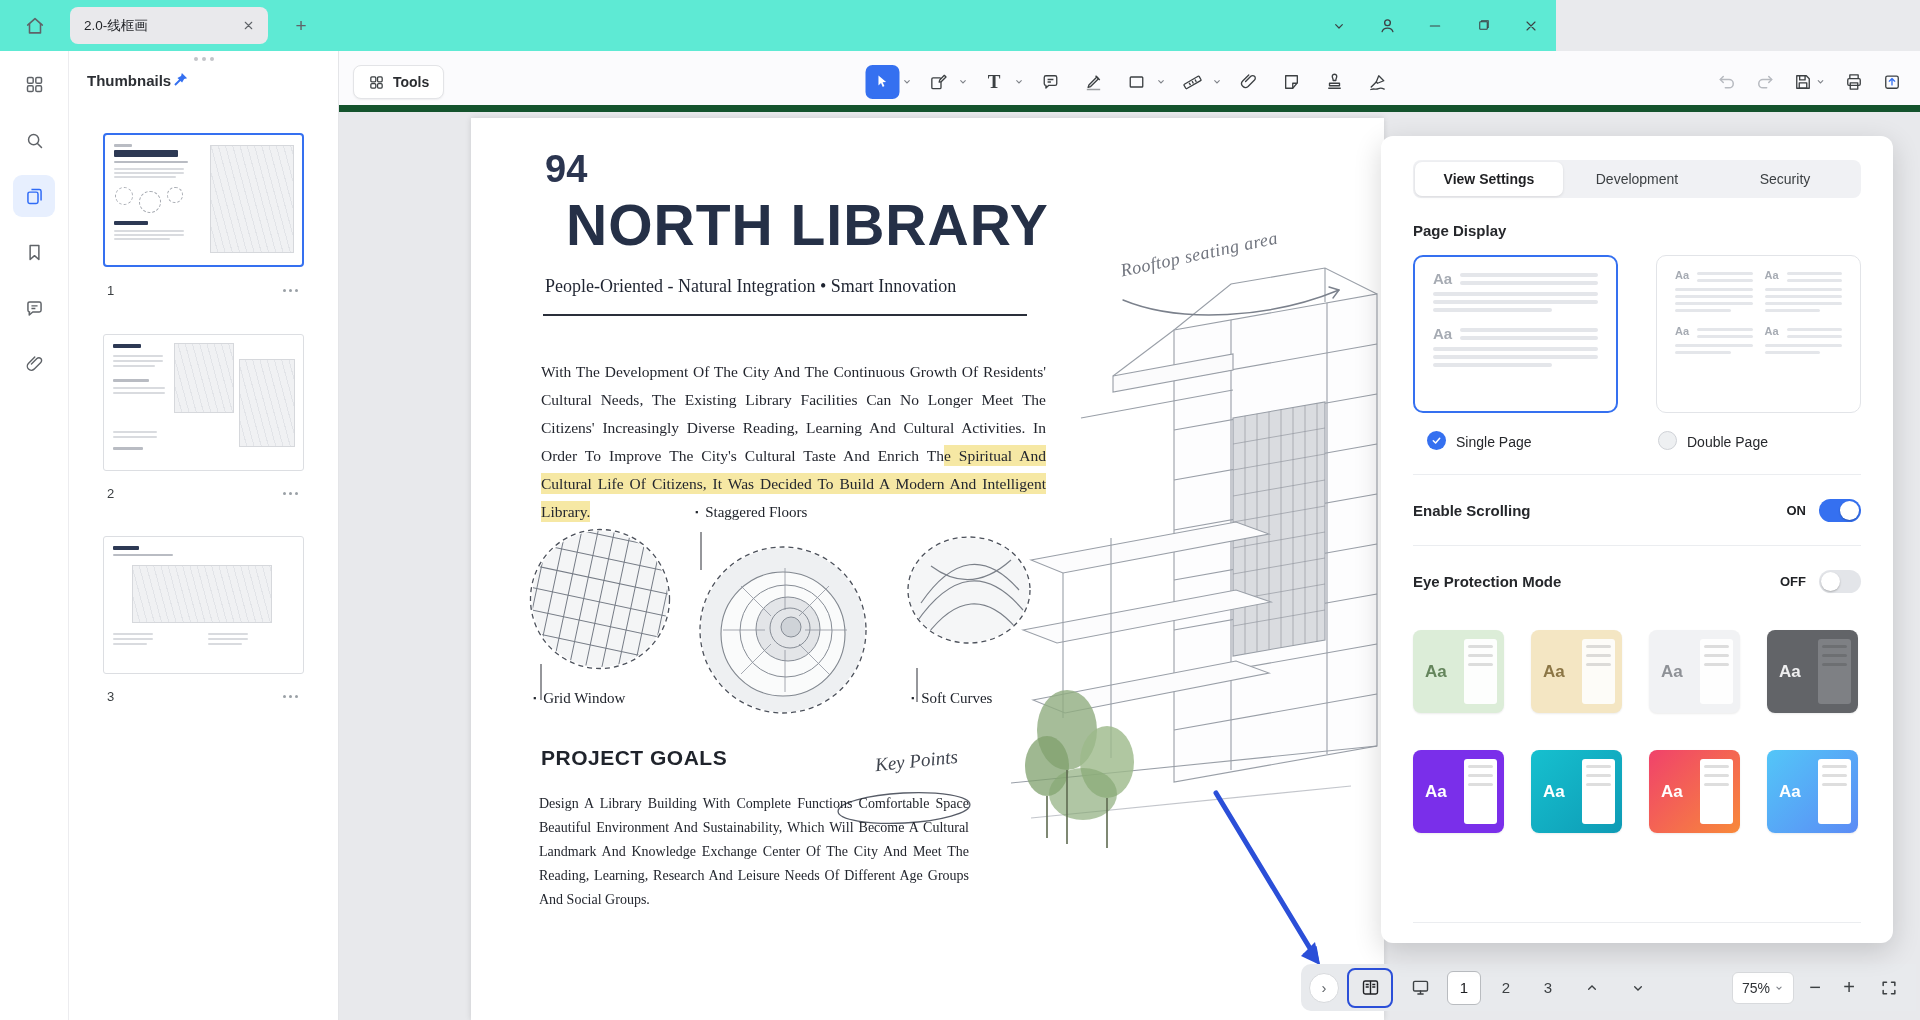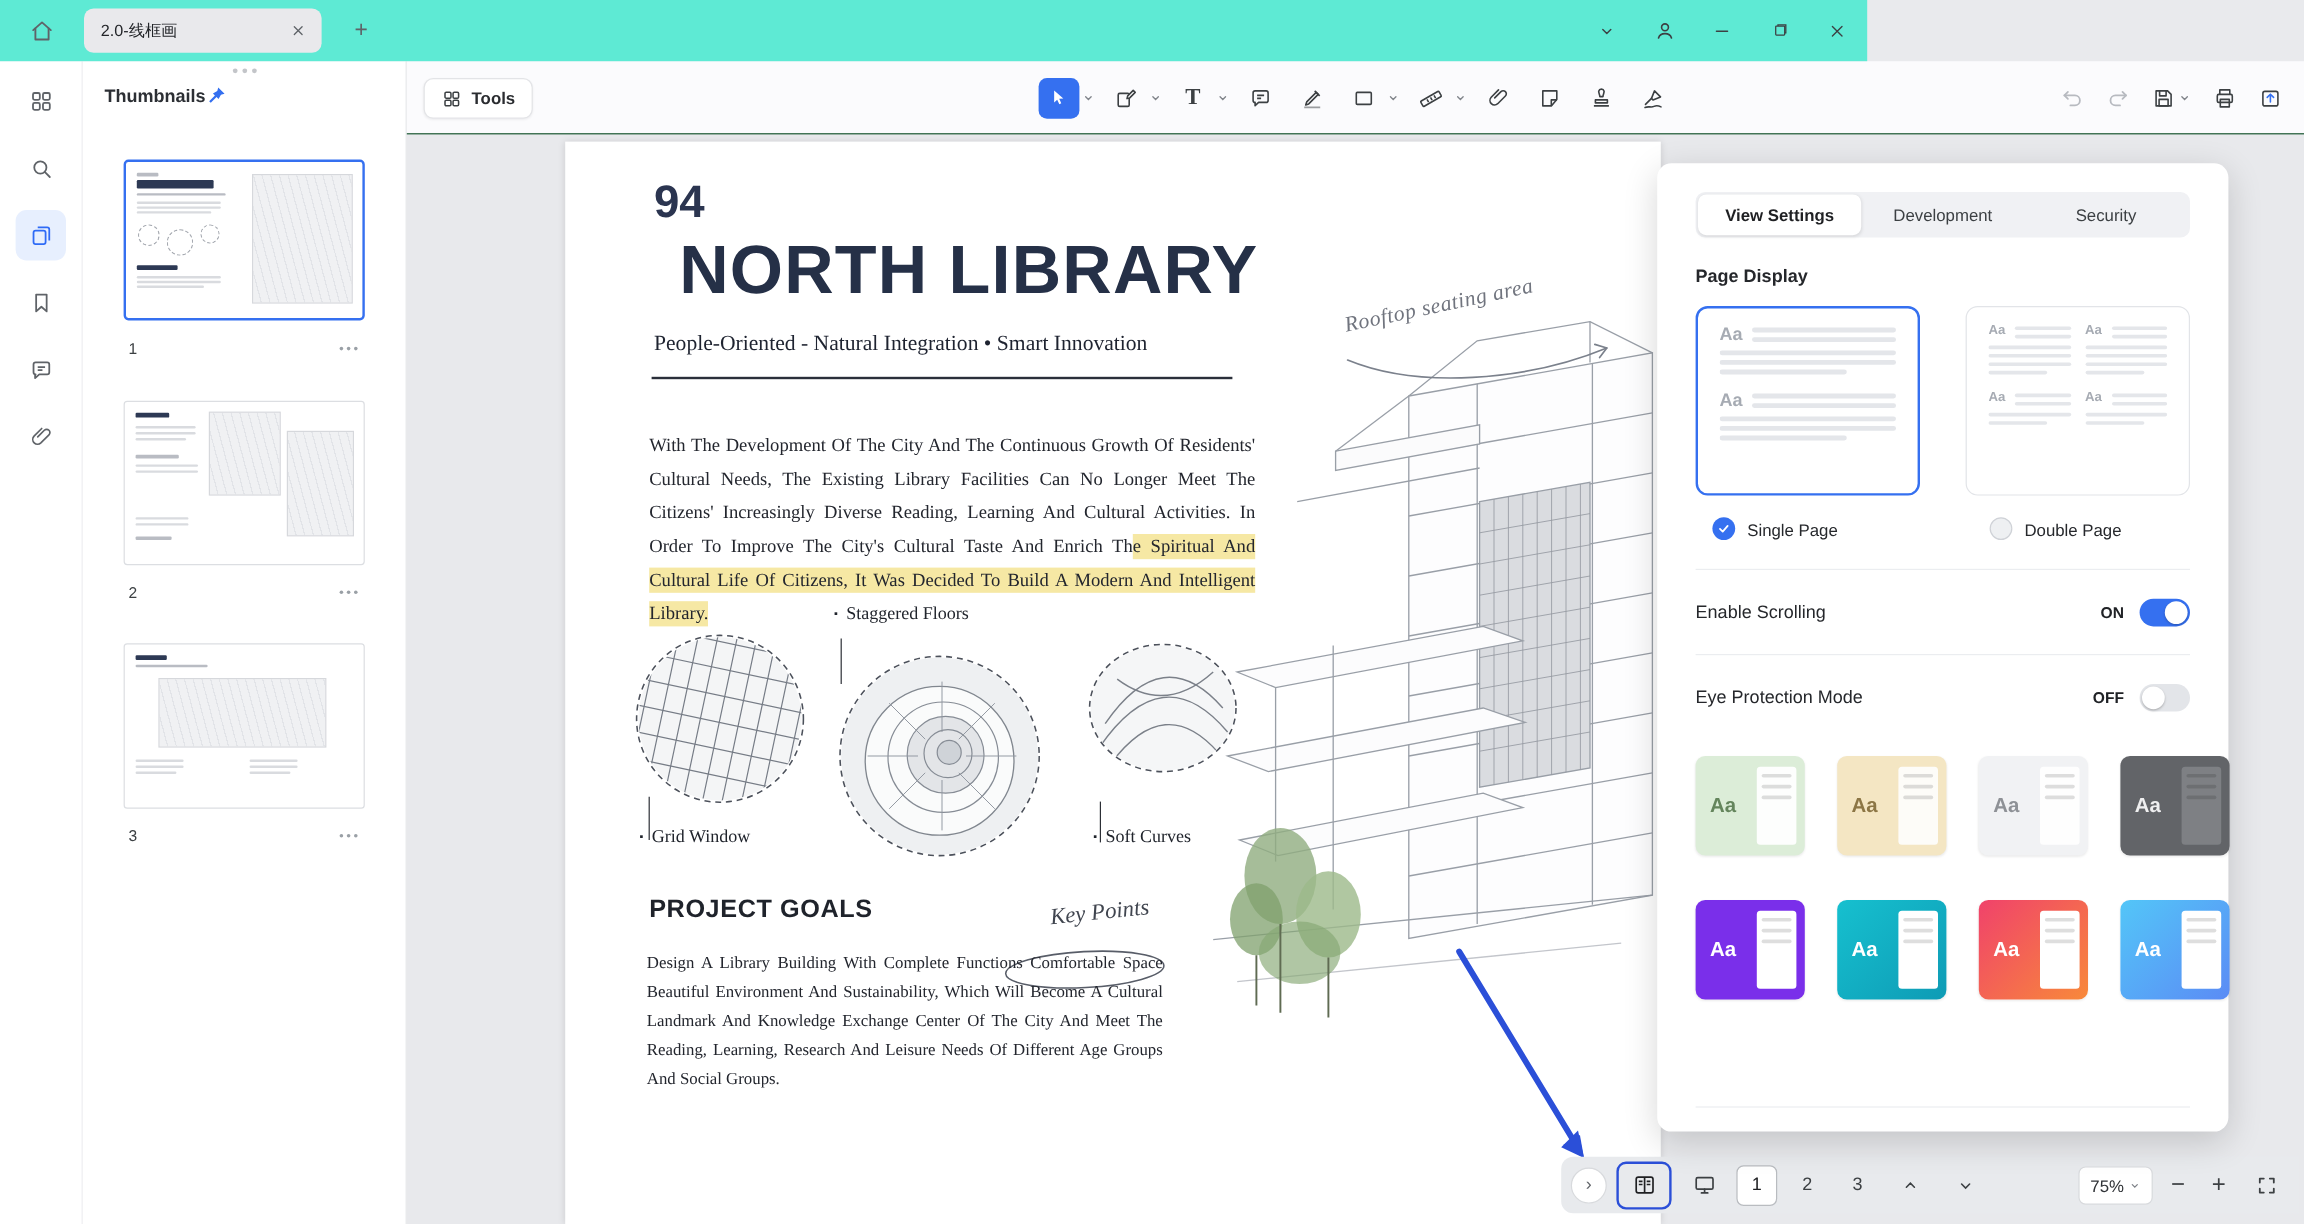--- a/index.html
+++ b/index.html
@@ -35,21 +35,21 @@
   .menu-dots { display:flex; gap:3px; padding-right:6px; cursor:pointer; }
   .menu-dots i { width:3px; height:3px; border-radius:50%; background:#9aa0a6; }
   
   .sk { position:absolute; background:#b9bcc3; border-radius:1px; }
   .sk.navy { background:#2d3954; }
   .sk.lite { background:#d9dbdf; }
   .sk-img { position:absolute; border:1px solid #d6d8dc; background:repeating-linear-gradient(75deg,#f0f1f3 0 6px,#e2e4e8 6px 7px); }
   .sk-circ { position:absolute; border:1px dashed #a6aab1; border-radius:50%; }
 
   
-  #toolbar { position:absolute; left:339px; top:51px; right:0; height:61px; background:#fbfbfd; border-bottom:1px solid #14532d; z-index:30; }
+  #toolbar { position:absolute; left:339px; top:51px; right:0; height:61px; background:#fbfbfd; border-bottom:7px solid #14532d; z-index:30; }
   #tools-button { position:absolute; left:14px; top:14px; height:34px; display:flex; align-items:center; gap:8px; background:#fff; border:1px solid #e3e4e7; border-radius:8px; padding:0 14px; box-shadow:0 1px 2px rgba(0,0,0,.06); cursor:pointer; color:#3c4043; }
   #tools-button .lbl { font-size:14px; font-weight:700; color:#2a2c30; }
   #tool-cluster { position:absolute; left:50%; top:0; height:61px; transform:translateX(-50%); display:flex; align-items:center; gap:9px; color:#3c4043; }
   .tool { display:flex; align-items:center; gap:2px; cursor:pointer; }
   .tool-btn { width:34px; height:34px; border-radius:7px; display:flex; align-items:center; justify-content:center; }
   .tool-btn.primary { background:#3570f0; color:#fff; }
   .chev { color:#80848a; }
   .tool-T { font-size:19px; font-weight:700; font-family:"Liberation Serif",serif; }
   #right-actions { position:absolute; right:18px; top:0; height:61px; display:flex; align-items:center; gap:18px; color:#3c4043; }
   #right-actions .ra { display:flex; align-items:center; gap:2px; cursor:pointer; }
@@ -80,21 +80,21 @@
   #bottom-bar { position:absolute; left:962px; top:852px; width:615px; height:47px; background:#e8eaed; border-radius:10px 0 0 10px; display:flex; align-items:center; padding:0 8px; gap:8px; z-index:20; color:#3c4043; }
   .bb-circle { width:30px; height:30px; border-radius:50%; background:#fff; border:1px solid #d8dadd; display:flex; align-items:center; justify-content:center; font-size:15px; color:#5f6368; cursor:pointer; flex:0 0 auto; }
   #read-mode-btn { width:46px; height:40px; border:2.5px solid #2b4fd8; border-radius:8px; display:flex; align-items:center; justify-content:center; color:#1f2023; cursor:pointer; flex:0 0 auto; }
   .bb-icon { width:38px; height:38px; display:flex; align-items:center; justify-content:center; cursor:pointer; flex:0 0 auto; }
   .pg-btn { width:34px; height:34px; display:flex; align-items:center; justify-content:center; font-size:15px; cursor:pointer; flex:0 0 auto; border-radius:6px; }
   .pg-btn.current { background:#fff; border:1.5px solid #b9bcc0; color:#202124; }
   #zoom-pill { margin-left:auto; height:32px; background:#fff; border:1px solid #d8dadd; border-radius:6px; display:flex; align-items:center; gap:4px; padding:0 9px; font-size:14px; color:#2f3236; cursor:pointer; flex:0 0 auto; }
   .bb-txt { width:26px; height:34px; display:flex; align-items:center; justify-content:center; font-size:20px; cursor:pointer; flex:0 0 auto; }
 
   
-  #settings-panel { position:absolute; left:1042px; top:24px; width:476px; height:807px; background:#fff; border-radius:12px; box-shadow:0 8px 28px rgba(0,0,0,.16); padding:24px 32px; z-index:50; }
+  #settings-panel { position:absolute; left:1042px; top:24px; width:512px; height:807px; background:#fff; border-radius:12px; box-shadow:0 8px 28px rgba(0,0,0,.16); padding:24px 32px; z-index:50; }
   #tabstrip { height:38px; background:#f0f1f4; border-radius:8px; display:flex; padding:2px; }
   .s-tab { flex:1; display:flex; align-items:center; justify-content:center; font-size:14px; color:#3c4043; border-radius:7px; cursor:pointer; }
   .s-tab.active { background:#fff; font-weight:600; color:#1f2023; box-shadow:0 1px 3px rgba(0,0,0,.10); }
   .panel-heading { margin-top:24px; font-size:15px; font-weight:700; color:#25272b; }
   #pd-cards { margin-top:16px; display:flex; gap:38px; }
   .pd-card { width:207px; height:158px; border:1px solid #e2e4e8; border-radius:10px; background:#fff; overflow:hidden; position:relative; cursor:pointer; }
   .pd-card.selected { border:2px solid #3570f0; }
   .mini-doc { position:absolute; left:18px; right:18px; top:14px; bottom:-40px; overflow:hidden; }
   .m-sec { margin-bottom:14px; }
   .m-head { display:flex; gap:8px; align-items:flex-start; }
@@ -108,21 +108,21 @@
   .m-col .m-aa { font-size:11px; }
   .m-col .m-bars i, .m-col .m-full i { height:3px; }
   #pd-radios { margin-top:18px; display:flex; align-items:center; }
   .radio-item { display:flex; align-items:flex-end; gap:10px; cursor:pointer; }
   .radio-item:first-child { width:245px; padding-left:14px; }
   .r-check { width:19px; height:19px; border-radius:50%; background:#3570f0; display:flex; align-items:center; justify-content:center; color:#fff; }
   .r-off { width:19px; height:19px; border-radius:50%; background:#eef0f2; border:1px solid #cfd2d7; }
   .r-label { font-size:14px; color:#26282c; }
   .divider { margin-top:24px; border-top:1px solid #ebedf0; }
   .switch-row { height:70px; display:flex; align-items:center; justify-content:space-between; }
-  .switch-row .sw-label { font-size:15px; font-weight:400; color:#25272b; }
+  .switch-row .sw-label { font-size:15px; font-weight:700; color:#25272b; }
   .sw-right { display:flex; align-items:center; gap:13px; }
   .sw-state { font-size:13px; font-weight:700; color:#202226; }
   .toggle { width:42px; height:23px; border-radius:12px; position:relative; cursor:pointer; }
   .toggle .knob { position:absolute; top:2px; width:19px; height:19px; border-radius:50%; background:#fff; box-shadow:0 1px 2px rgba(0,0,0,.25); }
   .toggle.on { background:#3570f0; } .toggle.on .knob { right:2px; }
   .toggle.off { background:#e3e5e9; } .toggle.off .knob { left:2px; }
   #themes-grid { margin-top:14px; display:grid; grid-template-columns:repeat(4,91px); grid-auto-rows:83px; column-gap:27px; row-gap:37px; }
   .theme-card { border-radius:8px; position:relative; overflow:hidden; cursor:pointer; box-shadow:0 1px 2px rgba(0,0,0,.08); }
   .t-aa { position:absolute; left:12px; top:50%; transform:translateY(-50%); font-size:17px; font-weight:700; }
   .t-sheet { position:absolute; right:7px; top:9px; bottom:9px; width:33px; border-radius:3px; }

